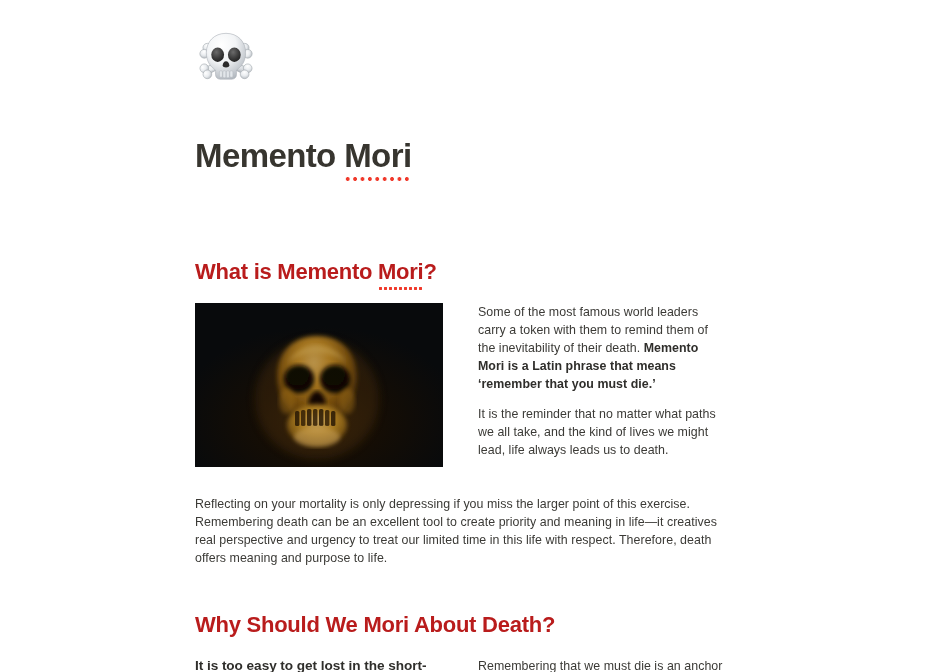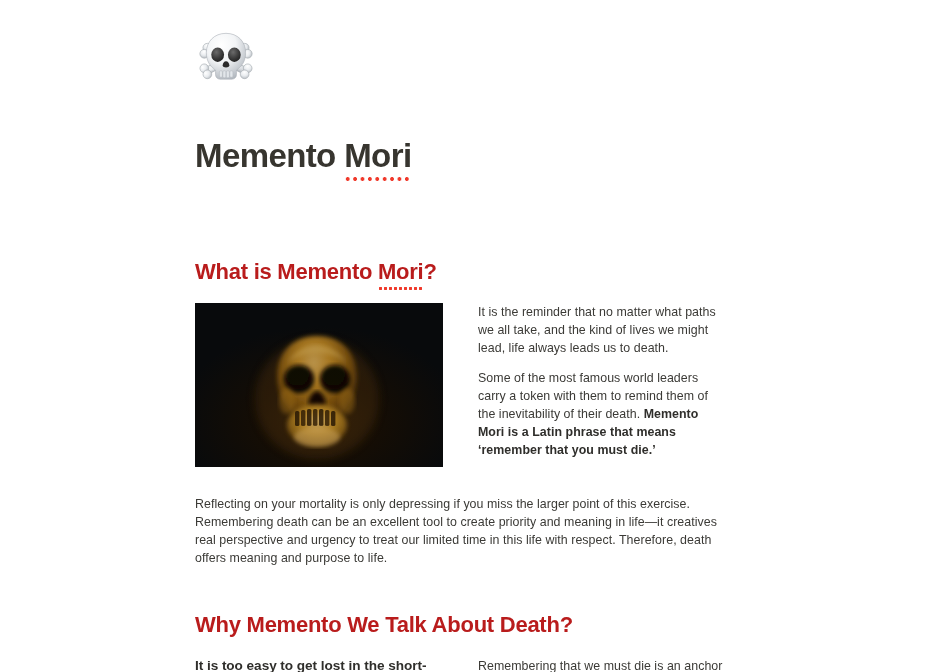--- a/index.html
+++ b/index.html
@@ -265,28 +265,28 @@
             <ellipse cx="152" cy="98" rx="8" ry="13" fill="#c98c1d" opacity="0.45" filter="url(#soft)"></ellipse>
 
             <rect width="248" height="164" fill="url(#bgGlow)" opacity="0.25"></rect>
           </svg>
         </div>
       </div>
 
       <div class="col-gap"></div>
 
       <div class="col-right">
+        <p class="body"><span>Some of the most famous world leaders carry a token with them to remind them of the inevitability of their death. </span><strong class="bold-run">Memento Mori is a Latin phrase that means ‘remember that you must die.’</strong></p>
         <p class="body">It is the reminder that no matter what paths we all take, and the kind of lives we might lead, life always leads us to death.</p>
-        <p class="body"><span>Some of the most famous world leaders carry a token with them to remind them of the inevitability of their death. </span><strong class="bold-run">Memento Mori is a Latin phrase that means ‘remember that you must die.’</strong></p>
       </div>
     </div>
 
     <p class="body wide-para">Reflecting on your mortality is only depressing if you miss the larger point of this exercise. Remembering death can be an excellent tool to create priority and meaning in life—it creatives real perspective and urgency to treat our limited time in this life with respect. Therefore, death offers meaning and purpose to life.</p>
 
-    <h2 class="section-heading heading-2">Why Memento We Talk About Death?</h2>
+    <h2 class="section-heading heading-2">Why Should We Mori About Death?</h2>
 
     <div class="columns bottom-columns">
       <div class="col-left">
         <p class="body-bold">It is too easy to get lost in the short-term, daily routines of life, and we might need the constant, big-picture perspective that it will</p>
       </div>
       <div class="col-gap"></div>
       <div class="col-right">
         <p class="body">Remembering that we must die is an anchor that allows us to make plans about living our limited life. It allows us to make decisions that we might not otherwise have the</p>
       </div>
     </div>

